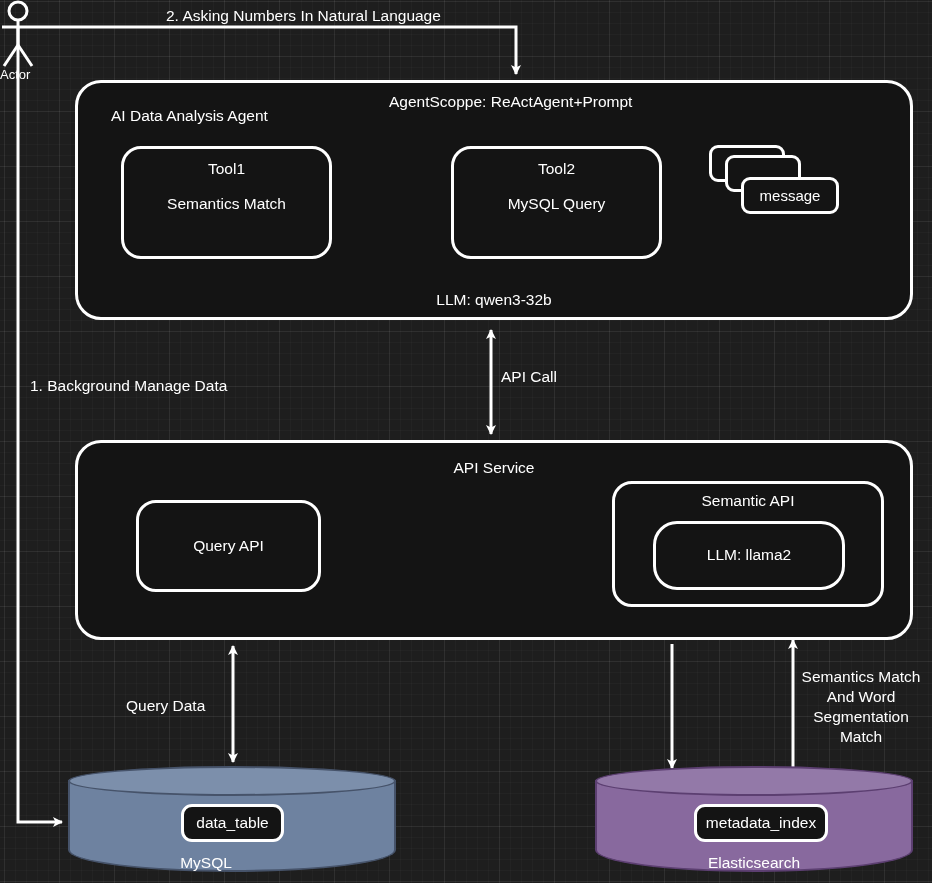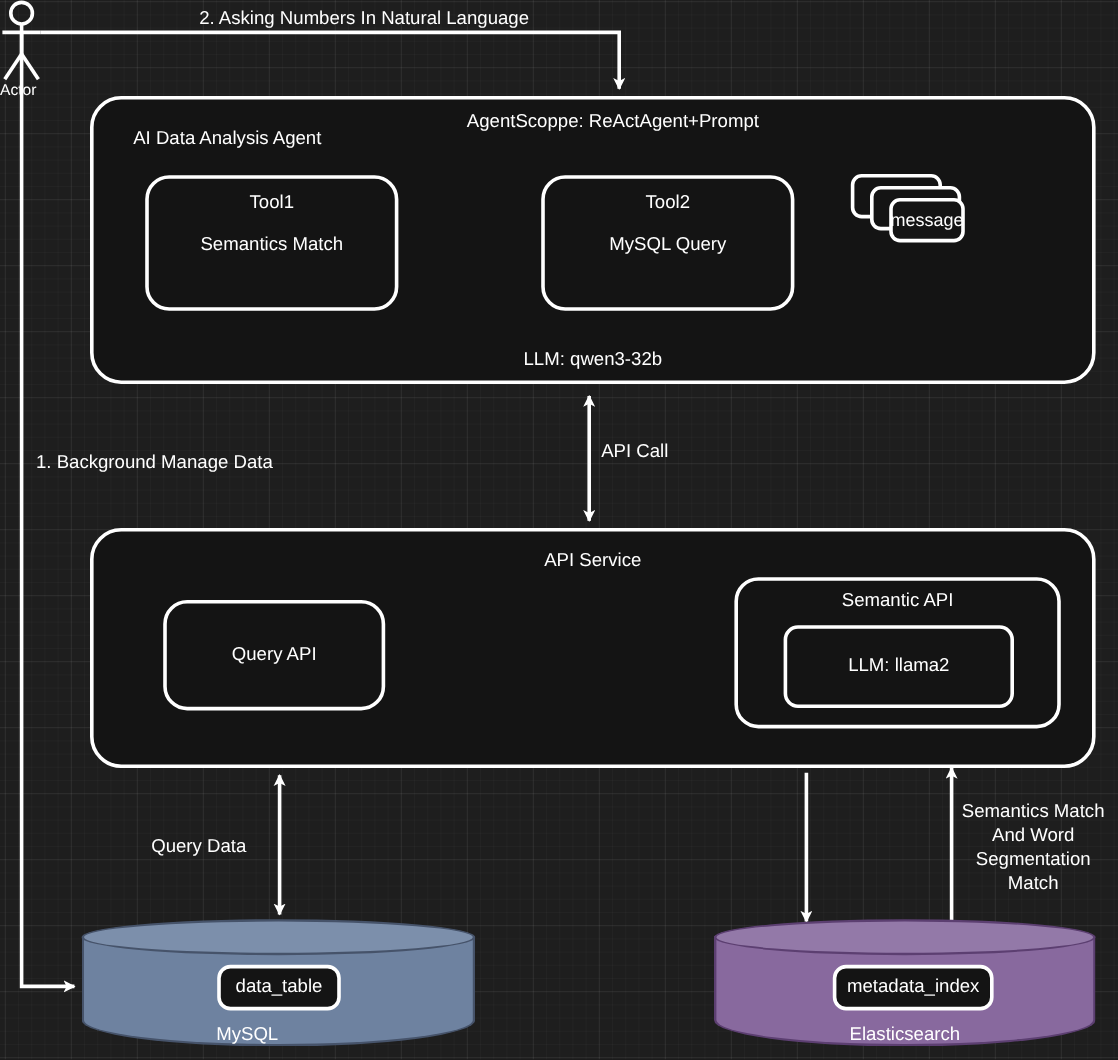--- a/index.html
+++ b/index.html
@@ -31,21 +31,21 @@
     pointer-events: none;
   }
   .node {
     position: absolute;
     box-sizing: border-box;
     border: 3px solid #ffffff;
     background: #141414;
   }
   .rounded-big { border-radius: 26px; }
   .rounded-mid { border-radius: 20px; }
-  .rounded-sm  { border-radius: 12px; }
+  .rounded-sm  { border-radius: 24px; }
   .lbl {
     position: absolute;
     color: #ffffff;
     font-size: 15.5px;
     line-height: 20px;
     white-space: pre;
   }
   .title-in-node {
     position: absolute;
     left: 0; right: 0;
@@ -177,21 +177,21 @@
   </div>
 
   <div class="node rounded-mid" style="left:451px; top:146px; width:211px; height:113px;">
     <div class="title-in-node" style="top:11px;">Tool2</div>
     <div class="title-in-node" style="top:46px;">MySQL Query</div>
   </div>
 
   <div style="position:absolute; left:709px; top:145px; width:112px; height:60px;">
     <div class="msg-card" style="left:0px; top:0px; width:76px; height:37px;"></div>
     <div class="msg-card" style="left:16px; top:10px; width:76px; height:37px;"></div>
-    <div class="msg-card front" style="left:32px; top:20px; width:63px; height:37px;">message</div>
+    <div class="msg-card front" style="left:32px; top:32px; width:98px; height:37px;">message</div>
   </div>
 
   <div class="node rounded-big" style="left:75px; top:440px; width:838px; height:200px;">
     <div class="title-in-node" style="top:16px;">API Service</div>
   </div>
 
   <div class="node rounded-mid" style="left:136px; top:500px; width:185px; height:92px;">
     <div class="title-in-node" style="top:34px;">Query API</div>
   </div>
 

